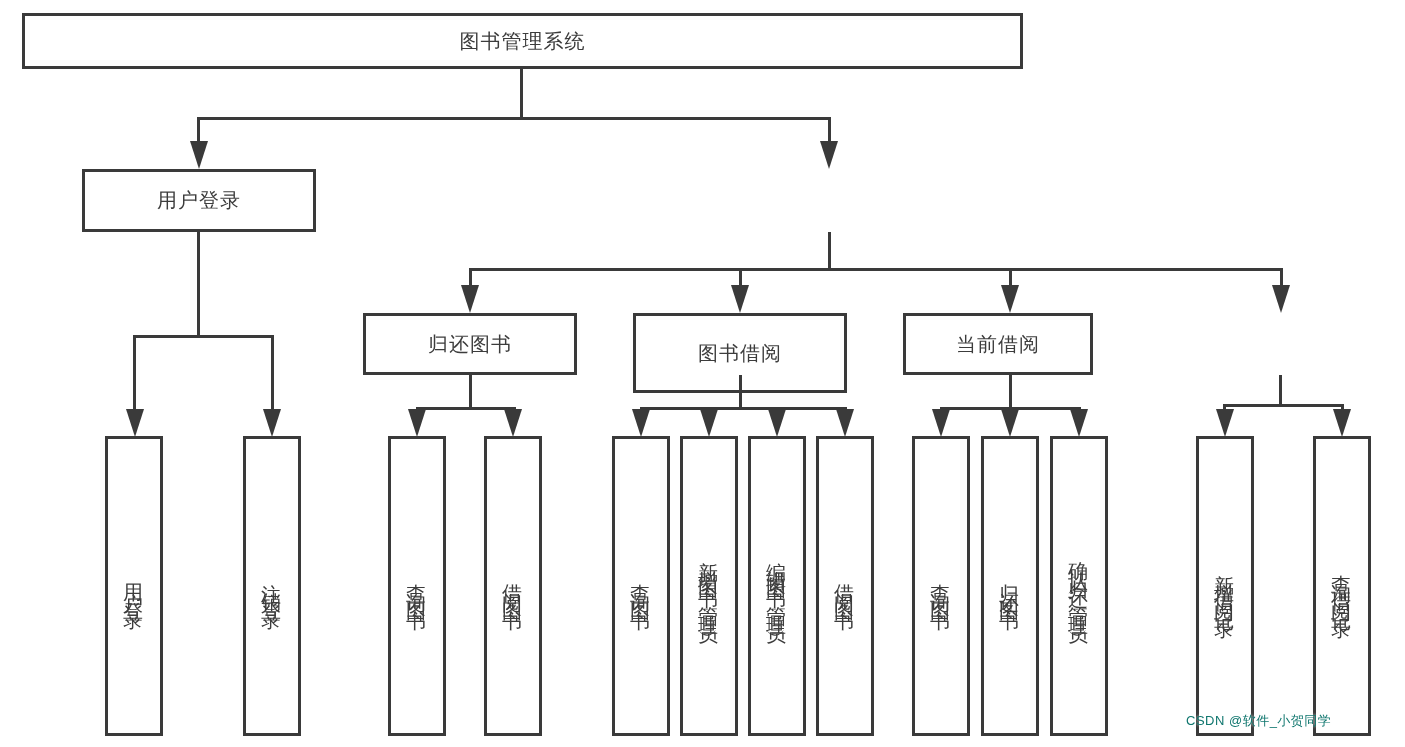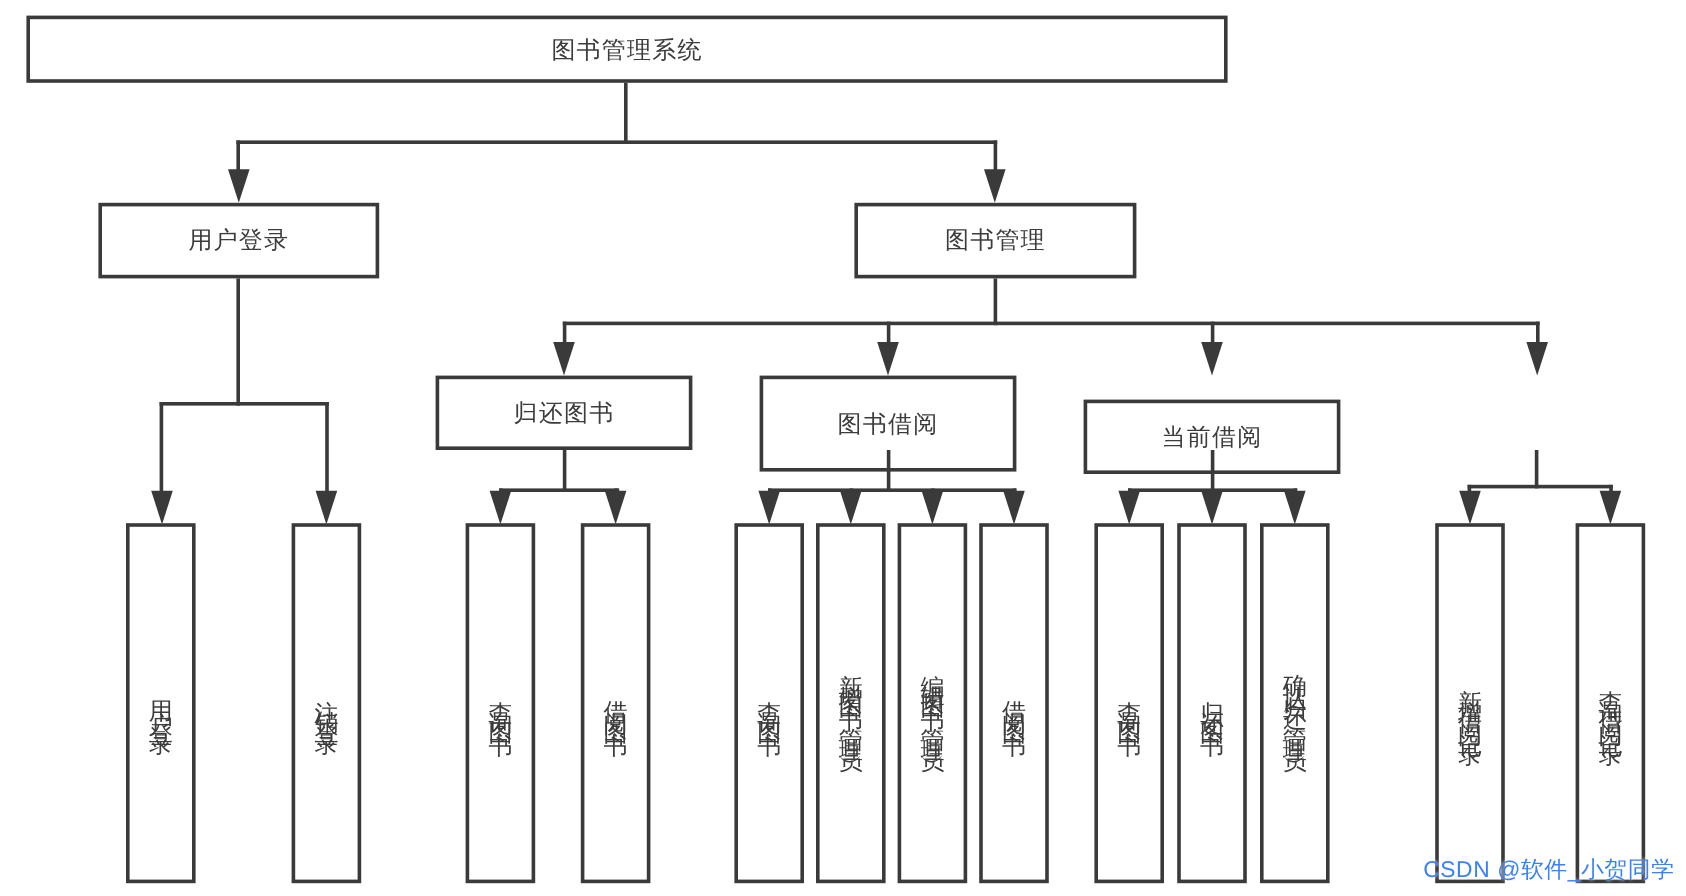--- a/index.html
+++ b/index.html
@@ -34,22 +34,22 @@
   .arrow{
     position:absolute;
     width:0;height:0;
     border-left:9px solid transparent;
     border-right:9px solid transparent;
     border-top:28px solid #3a3a3a;
   }
   .watermark{
     position:absolute;
     left:1186px;top:712px;
-    font-size:19px;
-    color:#3b82f6;
+    font-size:13px;
+    color:#0f766e;
     letter-spacing:0.5px;
     text-shadow:0 0 3px #ffffff;
     white-space:nowrap;
   }
 </style>
 </head>
 <body>
 
 <div class="stage">
 
@@ -59,23 +59,20 @@
 
   <div class="vl" style="left:520px;top:69px;height:50px;"></div>
   <div class="hl" style="left:197px;top:117px;width:634px;"></div>
   <div class="vl" style="left:197px;top:117px;height:27px;"></div>
   <div class="vl" style="left:828px;top:117px;height:27px;"></div>
   <div class="arrow" style="left:190px;top:141px;"></div>
   <div class="arrow" style="left:820px;top:141px;"></div>
 
   <div class="box hbox" style="left:82px;top:169px;width:234px;height:63px;">
     <span>用户登录</span>
-  </div>
-  <div class="box hbox" style="left:712px;top:169px;width:235px;height:63px;">
-    <span>图书管理</span>
   </div>
 
   <div class="vl" style="left:197px;top:232px;height:106px;"></div>
   <div class="hl" style="left:133px;top:335px;width:141px;"></div>
   <div class="vl" style="left:133px;top:335px;height:78px;"></div>
   <div class="vl" style="left:271px;top:335px;height:78px;"></div>
   <div class="arrow" style="left:126px;top:409px;"></div>
   <div class="arrow" style="left:263px;top:409px;"></div>
 
   <div class="vl" style="left:828px;top:232px;height:39px;"></div>
@@ -88,21 +85,21 @@
   <div class="arrow" style="left:731px;top:285px;"></div>
   <div class="arrow" style="left:1001px;top:285px;"></div>
   <div class="arrow" style="left:1272px;top:285px;"></div>
 
   <div class="box hbox" style="left:363px;top:313px;width:214px;height:62px;">
     <span>归还图书</span>
   </div>
   <div class="box hbox" style="left:633px;top:313px;width:214px;height:80px;">
     <span>图书借阅</span>
   </div>
-  <div class="box hbox" style="left:903px;top:313px;width:214px;height:62px;margin-top:20px;">
+  <div class="box hbox" style="left:903px;top:313px;width:190px;height:62px;">
     <span>当前借阅</span>
   </div>
 
   <div class="vl" style="left:469px;top:375px;height:35px;"></div>
   <div class="hl" style="left:416px;top:407px;width:100px;"></div>
   <div class="vl" style="left:416px;top:407px;height:6px;"></div>
   <div class="vl" style="left:512px;top:407px;height:6px;"></div>
   <div class="arrow" style="left:408px;top:409px;"></div>
   <div class="arrow" style="left:504px;top:409px;"></div>
 

